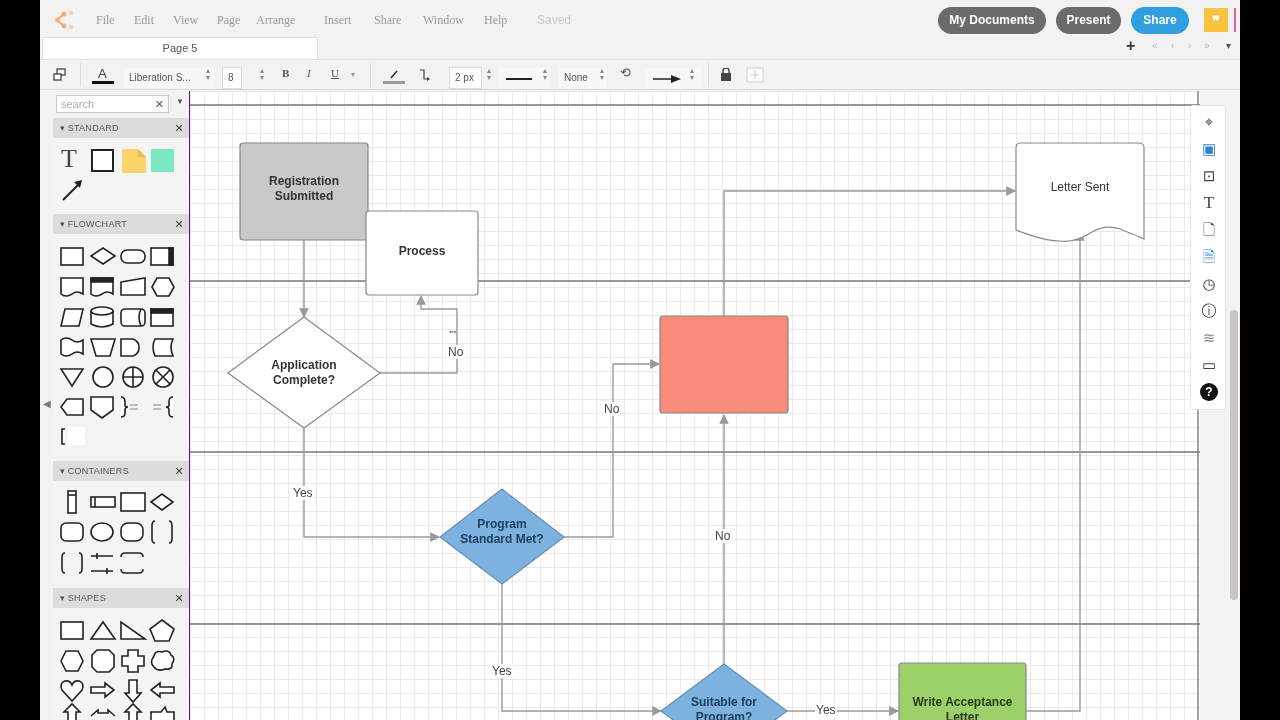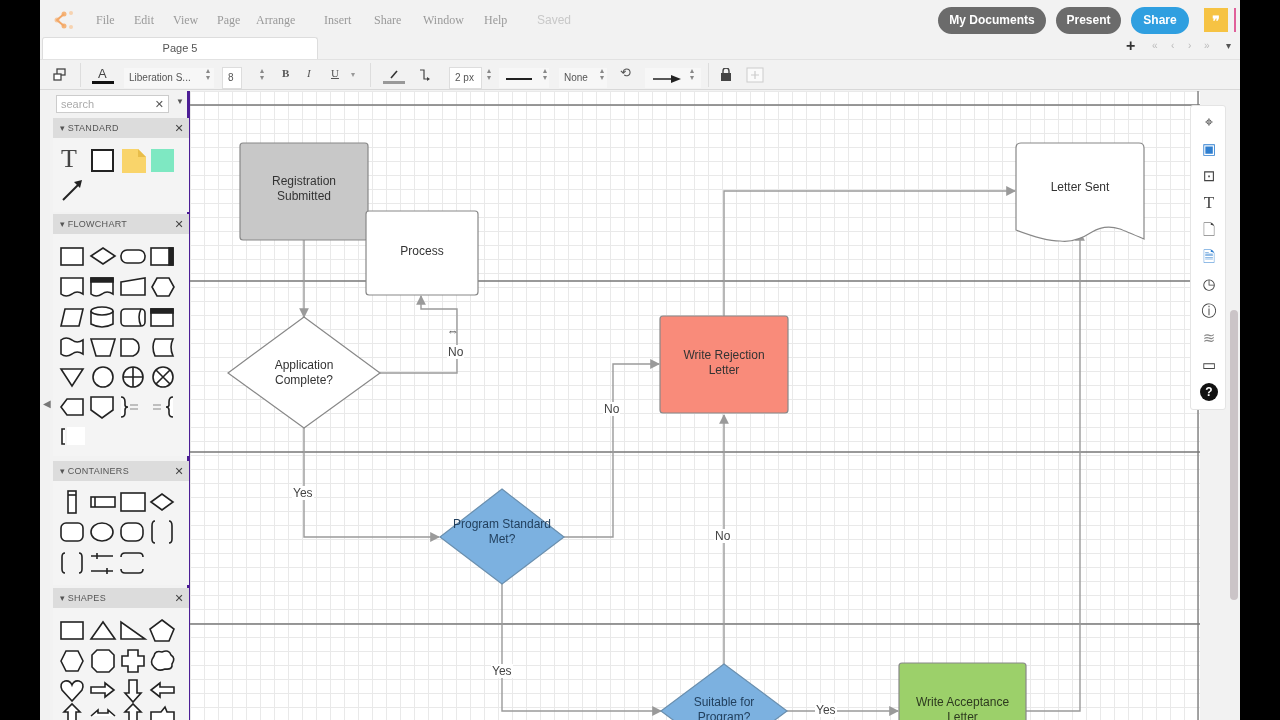--- a/index.html
+++ b/index.html
@@ -24,37 +24,37 @@
   .page-add { position: absolute; left: 1086px; top: 0; font-size: 16px; font-weight: bold; color: #333; }
 
   
   .toolbar { position: absolute; left: 0; top: 59px; width: 1200px; height: 31px; background: #f2f2f2; border-top: 1px solid #e2e2e2; border-bottom: 1px solid #d8d8d8; }
   .tb { position: absolute; top: 7px; font-size: 11px; color: #555; }
   .tb-box { position: absolute; top: 7px; height: 22px; background: #fff; border: 1px solid #ddd; font-size: 10px; color: #555; line-height: 20px; padding-left: 5px; }
   .tb-sep { position: absolute; top: 3px; width: 1px; height: 24px; background: #ddd; }
   .spin { position: absolute; top: 7px; font-size: 8px; color: #888; line-height: 7px; }
 
   
-  .leftpanel { position: absolute; left: 13px; top: 91px; width: 137px; height: 629px; background: #f2f2f2; border-right: 3px solid #4c1d95; }
+  .leftpanel { position: absolute; left: 13px; top: 91px; width: 137px; height: 629px; background: #f2f2f2; border-right: 1px solid #4c1d95; }
   .search { position: absolute; left: 3px; top: 4px; width: 113px; height: 18px; background: #fff; border: 1px solid #ccc; font-size: 11px; color: #aaa; padding-left: 4px; line-height: 16px; }
   .search-x { position: absolute; right: 4px; top: 0; color: #555; font-size: 11px; }
   .search-dd { position: absolute; left: 123px; top: 6px; font-size: 8px; color: #555; }
   .sec-head { position: absolute; left: 0; width: 136px; height: 20px; background: #dcdcdc; font-size: 9px; color: #555; line-height: 20px; padding-left: 7px; letter-spacing: 0.3px; }
   .sec-head .x { position: absolute; right: 5px; top: 0; font-size: 11px; color: #444; }
   .sec-body { position: absolute; left: 0; width: 136px; background: #f4f4f4; }
   .collapse-arrow { position: absolute; left: 3px; top: 398px; font-size: 10px; color: #777; }
 
   
   .canvas { position: absolute; left: 150px; top: 91px; width: 1010px; height: 629px; background-color: #fff;
     background-image:
       linear-gradient(to right, #e9e9e9 1px, transparent 1px),
       linear-gradient(to bottom, #e9e9e9 1px, transparent 1px);
     background-size: 14px 14px; overflow: hidden; }
   .canvas svg.diagram { position: absolute; left: 0; top: 0; }
-  .node-label { position: absolute; font-size: 12px; font-weight: normal; color: #333; text-align: center; line-height: 15px; display: flex; align-items: center; justify-content: center; }
+  .node-label { position: absolute; font-size: 12px; font-weight: bold; color: #333; text-align: center; line-height: 15px; display: flex; align-items: center; justify-content: center; }
   .edge-label { position: absolute; font-size: 12px; color: #444; background: #fff; padding: 0 1px; }
 
   
   .rightrail { position: absolute; left: 1150px; top: 105px; width: 36px; height: 305px; background: #fff; border: 1px solid #e4e4e4; border-radius: 3px; }
   .rr-icon { position: absolute; left: 9px; width: 18px; height: 18px; text-align: center; font-size: 15px; color: #444; line-height: 18px; }
   .vscroll { position: absolute; left: 1190px; top: 310px; width: 8px; height: 290px; background: #cbc4c7; border-radius: 4px; }
 </style>
 </head>
 <body>
 
@@ -423,21 +423,20 @@
       <rect x="470" y="225" width="128" height="97" rx="3" fill="#f98b7a" stroke="#888" stroke-width="1.2"></rect>
       <path d="M826 57 Q826 52 831 52 H949 Q954 52 954 57 V148 Q935 140 930 138 Q915 133 902 141 Q885 152 870 150 Q855 150 826 139 Z" fill="#fff" stroke="#888" stroke-width="1.2"></path>
       <path d="M312 398 L374 446 L312 493 L250 446 Z" fill="#7cb1e0" stroke="#6a8fae" stroke-width="1.2"></path>
       <path d="M534 573 L597 620 L534 667 L471 620 Z" fill="#7cb1e0" stroke="#6a8fae" stroke-width="1.2"></path>
       <rect x="709" y="572" width="127" height="97" rx="3" fill="#9cd06a" stroke="#888" stroke-width="1.2"></rect>
     </svg>
 
     <div class="node-label" style="left:60px;top:82px;width:108px;height:32px">Registration Submitted</div>
     <div class="node-label" style="left:180px;top:150px;width:104px;height:20px">Process</div>
     <div class="node-label" style="left:68px;top:265px;width:92px;height:34px">Application Complete?</div>
-    <div class="node-label" style="left:478px;top:255px;width:112px;height:34px">Write Rejection Letter</div>
     <div class="node-label" style="left:836px;top:86px;width:108px;height:20px;font-weight:normal">Letter Sent</div>
     <div class="node-label" style="left:262px;top:424px;width:100px;height:34px;color:#22405e">Program Standard Met?</div>
     <div class="node-label" style="left:484px;top:602px;width:100px;height:34px;color:#22405e">Suitable for Program?</div>
     <div class="node-label" style="left:712px;top:602px;width:121px;height:34px;color:#2d3a1f">Write Acceptance Letter</div>
 
     <span class="edge-label" style="left:257px;top:254px">No</span>
     <span class="edge-label" style="left:102px;top:395px">Yes</span>
     <span class="edge-label" style="left:413px;top:311px">No</span>
     <span class="edge-label" style="left:524px;top:438px">No</span>
     <span class="edge-label" style="left:301px;top:573px">Yes</span>

